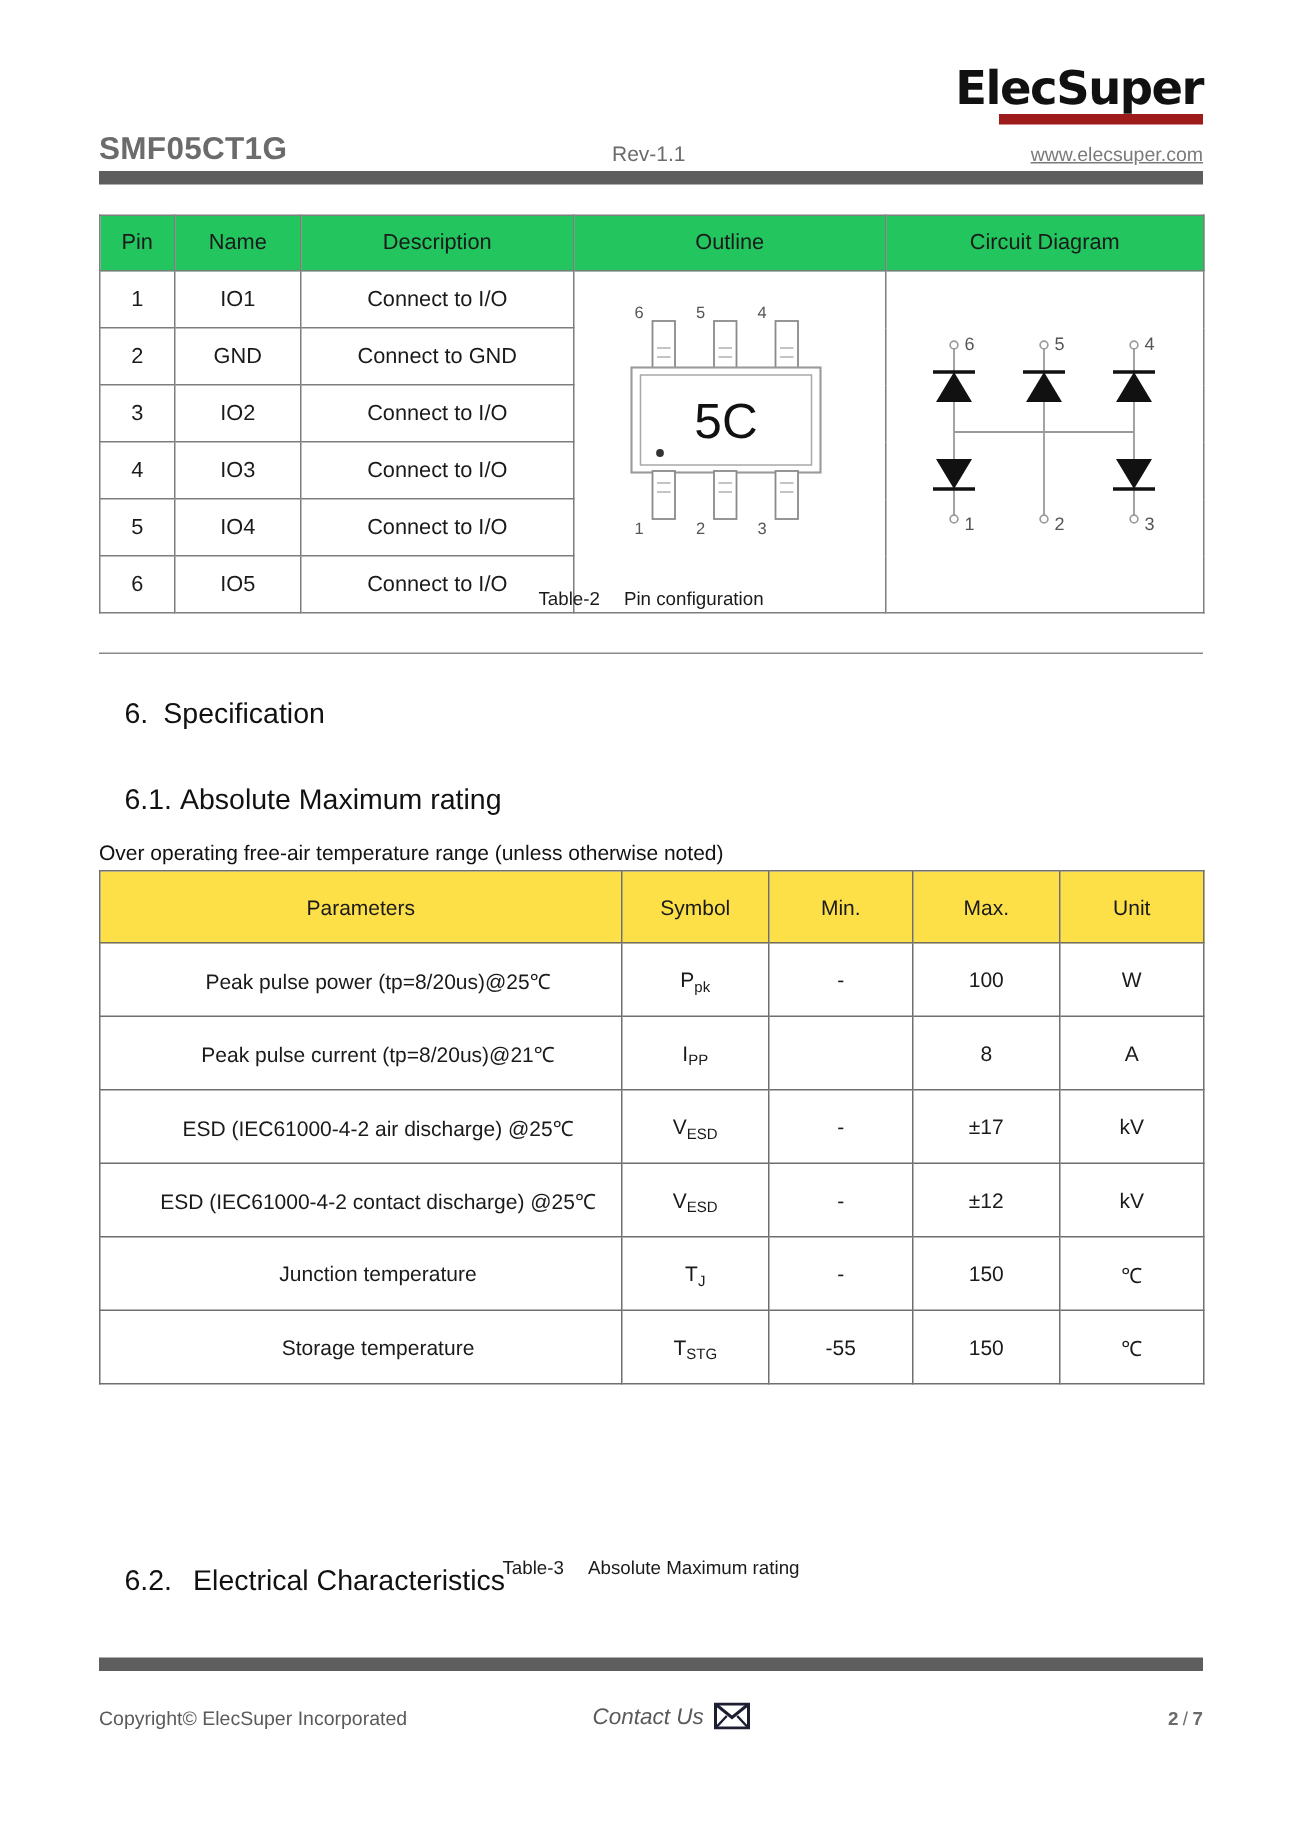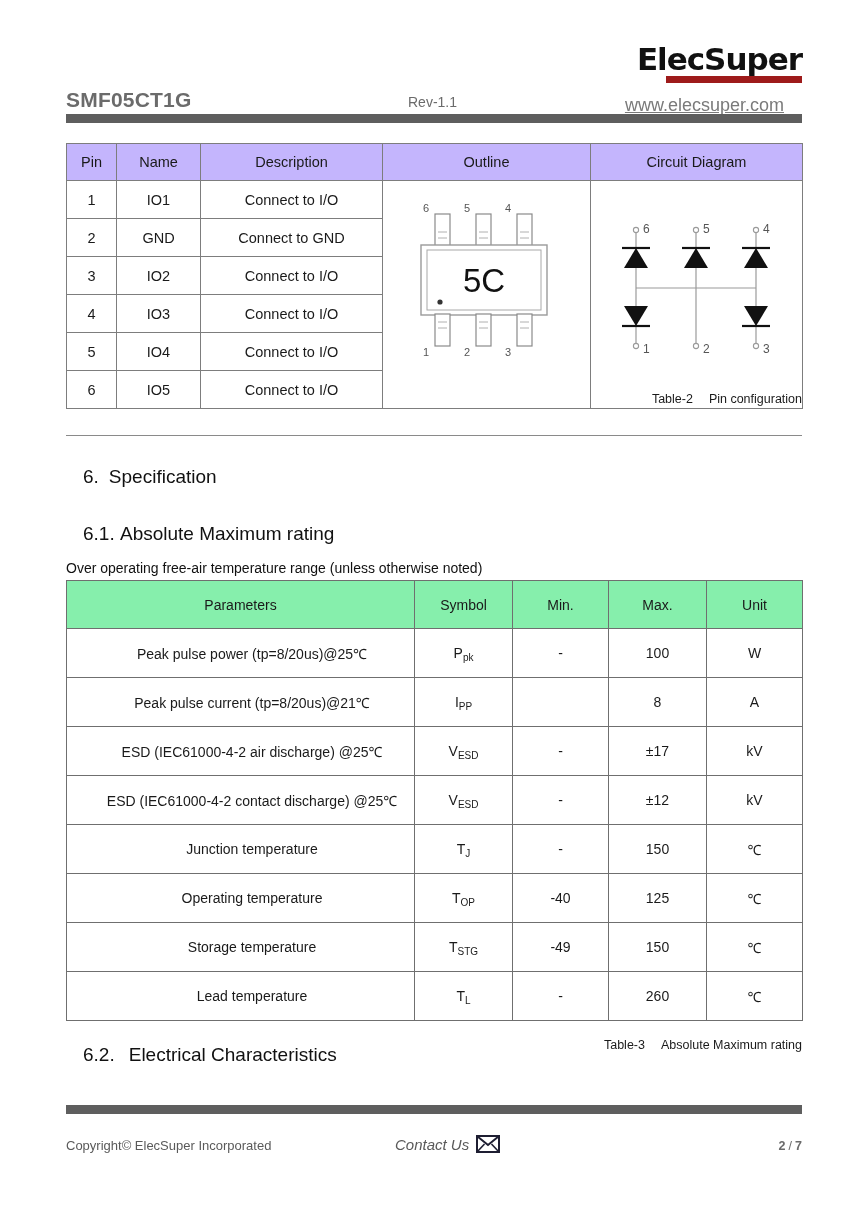--- a/index.html
+++ b/index.html
@@ -58,23 +58,23 @@
   }
   .doc-rev {
     position: absolute;
     left: 408px;
     top: 94px;
     font-size: 14px;
     color: #6b6b6b;
   }
   .doc-url {
     position: absolute;
-    right: 84px;
+    right: 66px;
     top: 95px;
-    font-size: 18px;
+    font-size: 13px;
     color: #7a7a7a;
     text-decoration: underline;
   }
   .rule-thick {
     position: absolute;
     left: 66px;
     width: 736px;
     height: 9px;
     background: #5e5e5e;
   }
@@ -91,37 +91,37 @@
     table-layout: fixed;
   }
   .pin-table th, .pin-table td {
     border: 1px solid #7d7d7d;
     font-size: 14.5px;
     font-weight: normal;
     text-align: center;
     color: #1a1a1a;
   }
   .pin-table thead th {
-    background: #c4b5fd;
+    background: #22c55e;
     height: 34px;
   }
   .pin-table tbody td {
     height: 35px;
     background: #ffffff;
   }
   .col-pin  { width: 50px; }
   .col-name { width: 84px; }
   .col-desc { width: 182px; }
   .col-out  { width: 208px; }
   .col-circ { width: 212px; }
 
   .diagram-cell { padding: 0; vertical-align: middle; }
 
   .table-caption {
-    text-align: right;
+    text-align: center;
     font-size: 12.5px;
     color: #1a1a1a;
   }
   .cap-2 {
     position: absolute;
     left: 66px;
     top: 392px;
     width: 736px;
   }
   .cap-2 .gap { display: inline-block; width: 16px; }
@@ -175,21 +175,21 @@
     border-collapse: collapse;
     table-layout: fixed;
   }
   .amr-table th, .amr-table td {
     border: 1px solid #6f6f6f;
     font-size: 14px;
     font-weight: normal;
     color: #1a1a1a;
   }
   .amr-table thead th {
-    background: #86efac;
+    background: #fde047;
     height: 45px;
     text-align: center;
   }
   .amr-table tbody td { height: 46px; }
   .amr-table tbody td.param {
     text-align: center;
     padding-left: 24px;
   }
   .amr-table tbody td.ctr { text-align: center; }
   .c-param { width: 348px; }
@@ -464,38 +464,24 @@
         <td class="ctr">kV</td>
       </tr>
       <tr>
         <td class="param">Junction temperature</td>
         <td class="ctr"><span>T</span><sub>J</sub></td>
         <td class="ctr">-</td>
         <td class="ctr">150</td>
         <td class="ctr">℃</td>
       </tr>
       <tr>
-        <td class="param">Operating temperature</td>
-        <td class="ctr"><span>T</span><sub>OP</sub></td>
-        <td class="ctr">-40</td>
-        <td class="ctr">125</td>
-        <td class="ctr">℃</td>
-      </tr>
-      <tr>
         <td class="param">Storage temperature</td>
         <td class="ctr"><span>T</span><sub>STG</sub></td>
-        <td class="ctr">-49</td>
+        <td class="ctr">-55</td>
         <td class="ctr">150</td>
-        <td class="ctr">℃</td>
-      </tr>
-      <tr>
-        <td class="param">Lead temperature</td>
-        <td class="ctr"><span>T</span><sub>L</sub></td>
-        <td class="ctr">-</td>
-        <td class="ctr">260</td>
         <td class="ctr">℃</td>
       </tr>
     </tbody>
   </table>
 
   <div class="table-caption cap-3">
     <span>Table-3</span><span class="gap"></span><span>Absolute Maximum rating</span>
   </div>
 
   <div class="h-sec h-62">

